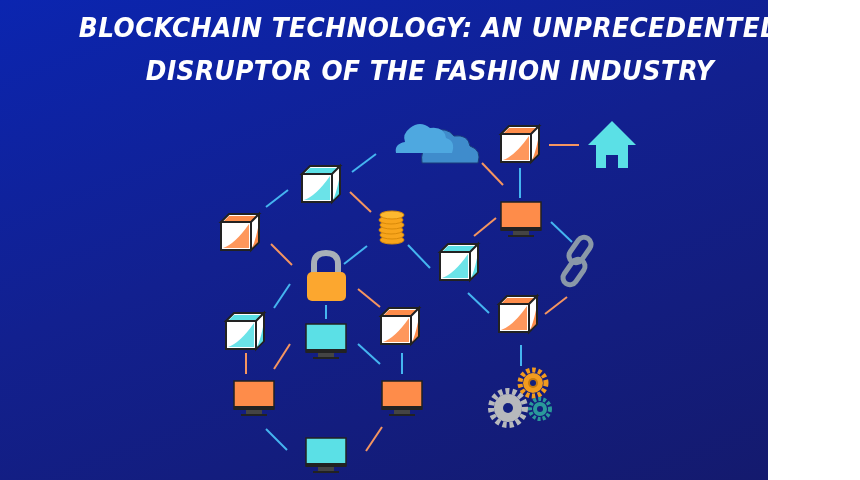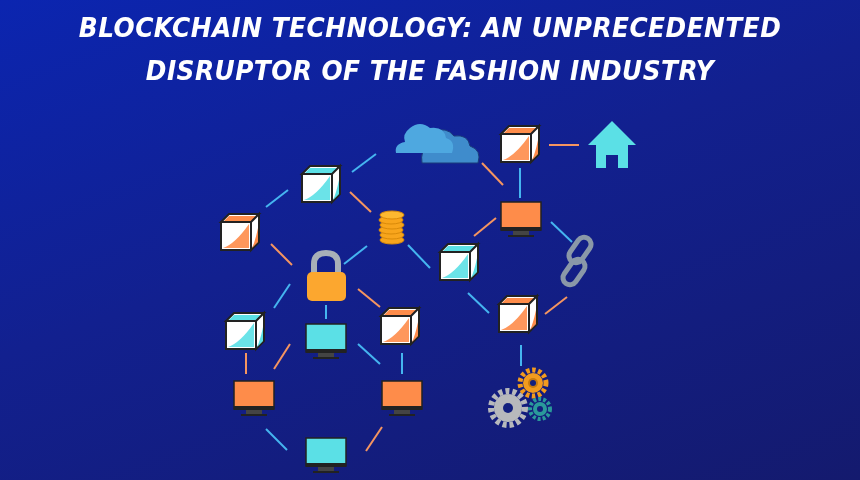--- a/index.html
+++ b/index.html
@@ -1,17 +1,17 @@
 <!DOCTYPE html>
 <html><head>
 <meta charset="utf-8">
 <style>
   html,body{margin:0;padding:0;}
   body{width:860px;height:480px;overflow:hidden;}
-  .banner{position:relative;width:860px;height:480px;
+  .banner{position:relative;width:768px;height:480px;
     background:linear-gradient(160deg,#0b25b0 0%,#12208f 45%,#141a6e 100%);}
   .title{position:absolute;left:0;top:6px;width:860px;text-align:center;
     font-family:"DejaVu Sans",sans-serif;font-weight:bold;font-style:italic;
     color:#ffffff;font-size:27px;line-height:43px;letter-spacing:0.5px;
     transform:scaleX(0.92);transform-origin:center top;}
   .title div{white-space:nowrap;}
   svg.art{position:absolute;left:0;top:0;}
 </style>
 </head>
 <body>

